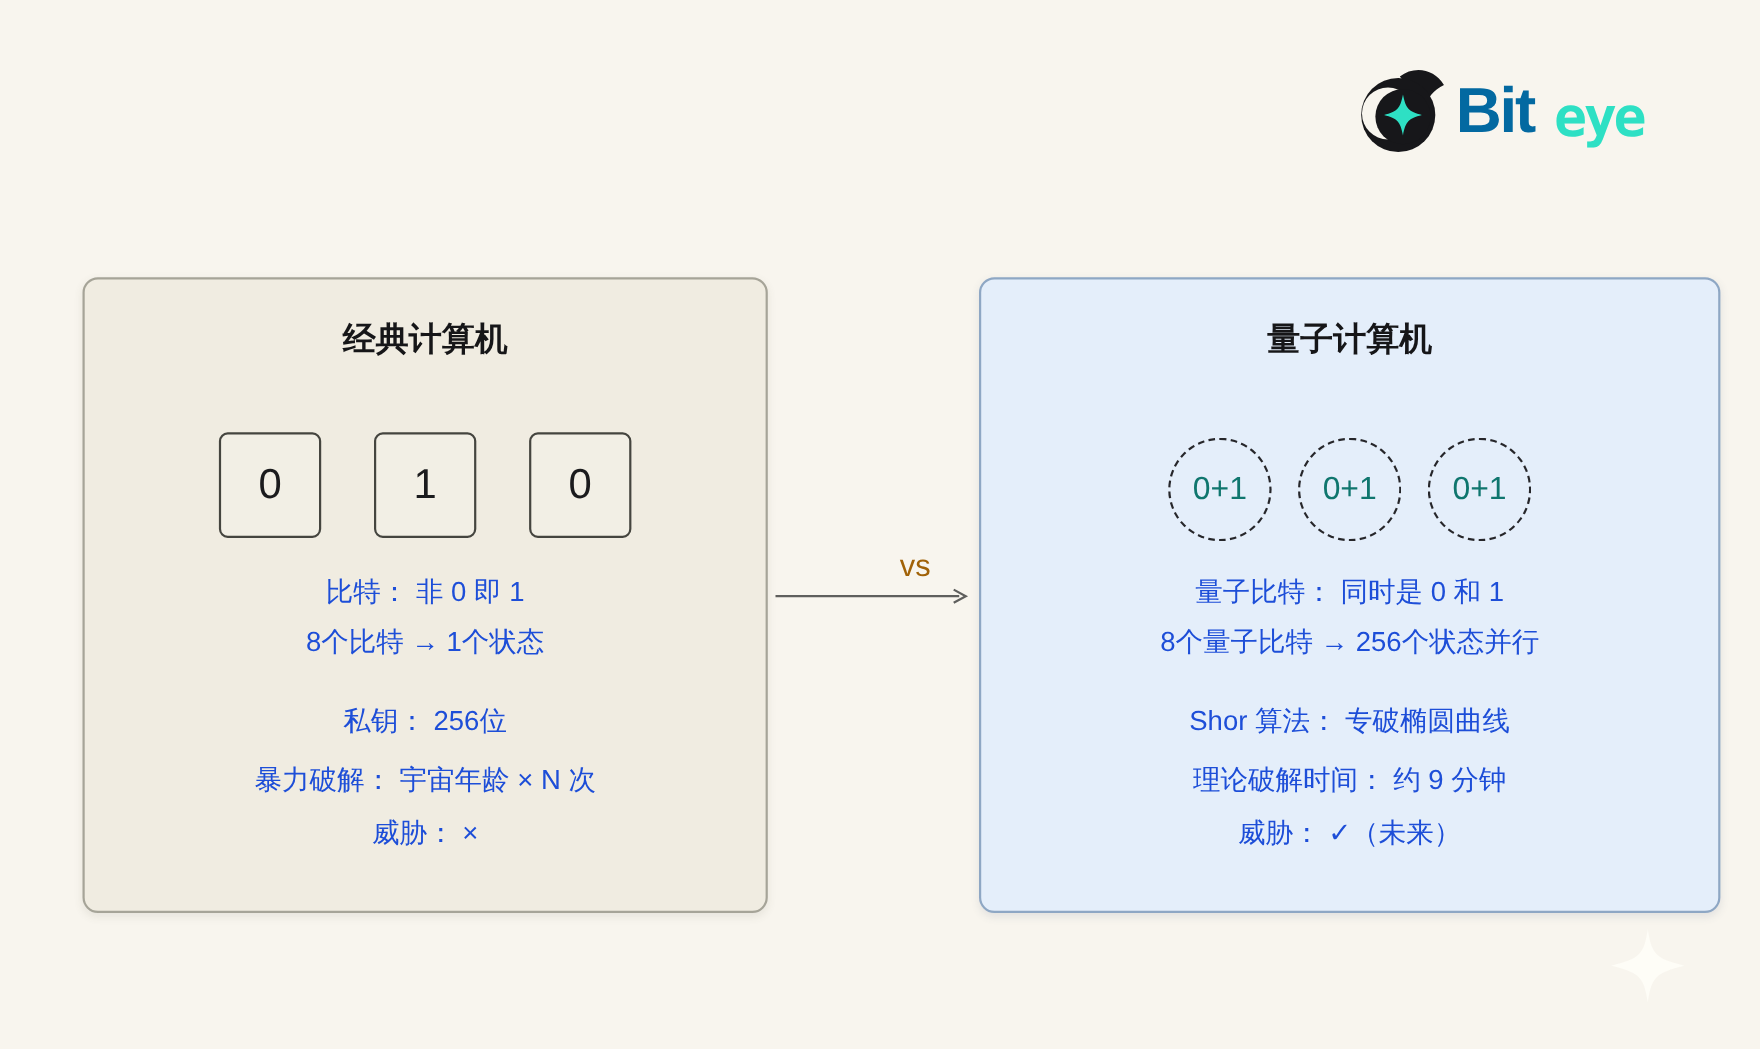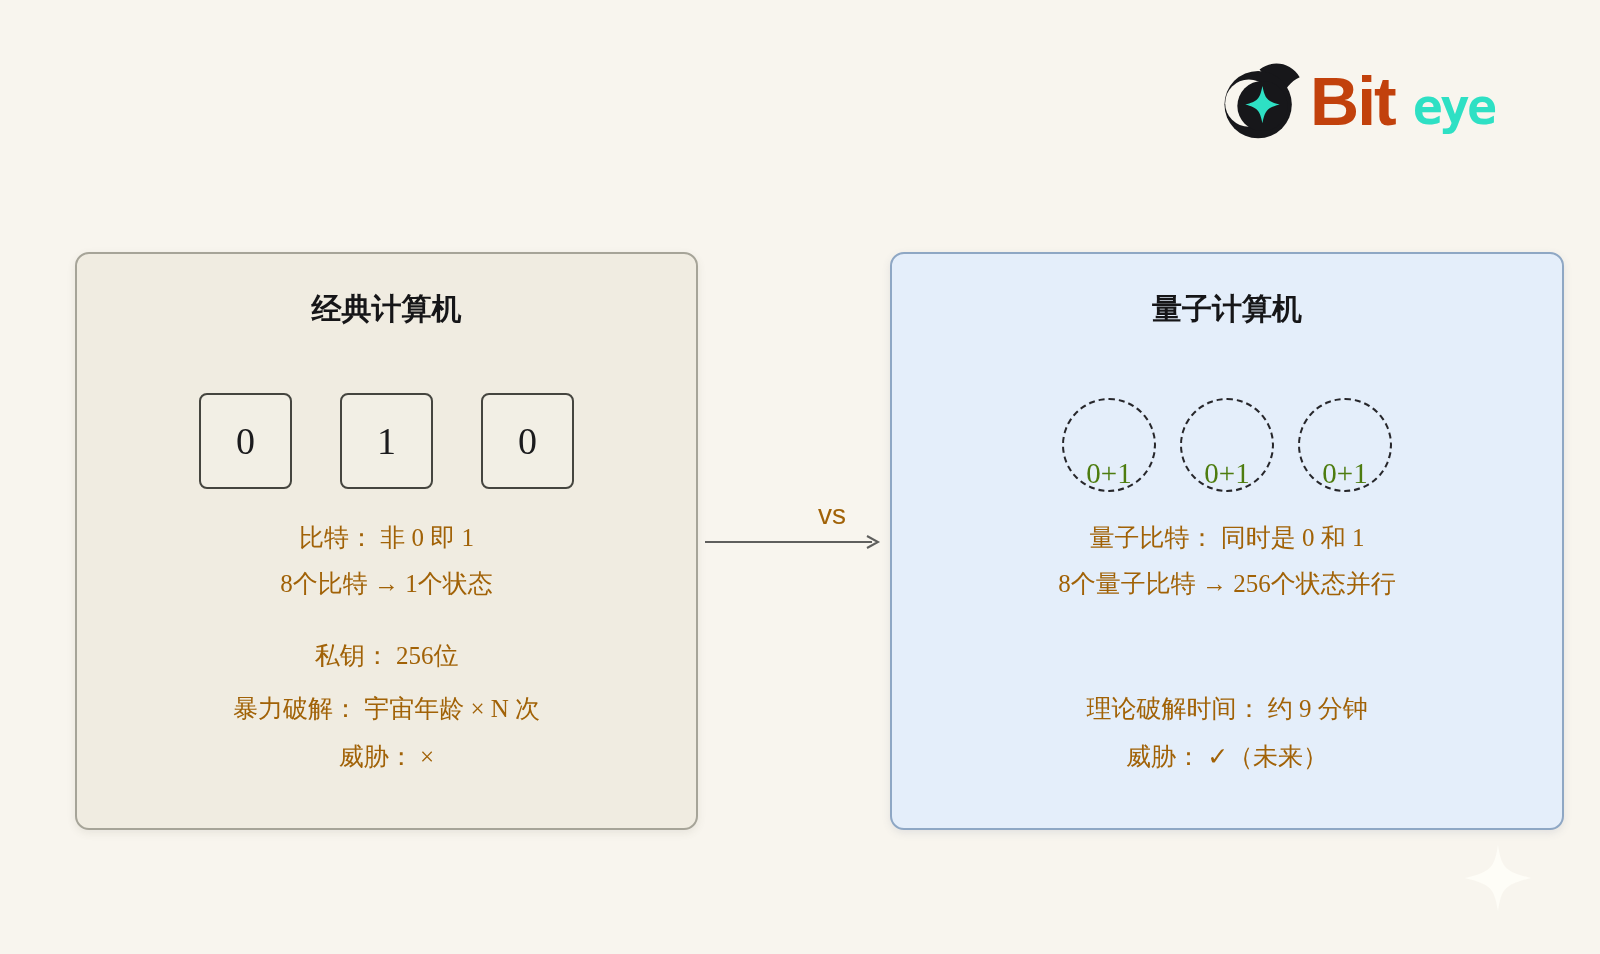--- a/index.html
+++ b/index.html
@@ -10,32 +10,32 @@
     position:relative;
     overflow:hidden;
     color:#1d1d1f;
   }
   .canvas { position:absolute; inset:0; }
 
   
   .logo { position:absolute; top:58px; right:106px; display:flex; align-items:center; }
   .logo-mark { width:86px; height:86px; margin-right:6px; }
   .logo-word { display:flex; align-items:center; line-height:1; }
-  .logo-bit  { font-size:68px; font-weight:700; color:#c2410c; letter-spacing:-2px; }
+  .logo-bit  { font-size:58px; font-weight:700; color:#0369a1; letter-spacing:-2px; }
   .logo-eye  { font-size:50px; font-weight:700; color:#2ee0c4;
                font-family:"DejaVu Sans Mono","Liberation Mono",monospace;
                letter-spacing:-3px; margin-left:18px; transform:translateY(6px); }
 
   
   .vs-label { position:absolute; left:742px; top:499px; width:180px;
               text-align:center; font-size:28px; font-weight:500; color:#a16207; }
   .vs-arrow { position:absolute; left:702px; top:532px; width:180px; height:20px; }
 
   
-  .card { position:absolute; top:252px; height:578px; border-radius:14px;font-family:Liberation Serif, serif; }
+  .card { position:absolute; top:252px; height:578px; border-radius:14px; }
   .card-classical {
     left:75px; width:623px;
     background:#f0ece1; border:2px solid #a6a498;
     box-shadow:0 3px 8px rgba(90,85,70,0.10);
   }
   .card-quantum {
     left:890px; width:674px;
     background:#e4eefa; border:2px solid #8ea7c4;
     box-shadow:0 3px 8px rgba(70,90,120,0.12);
   }
@@ -44,25 +44,25 @@
 
   .bit-row { position:absolute; top:139px; left:0; width:100%;
              display:flex; justify-content:center; gap:48px; }
   .bit-box { width:93px; height:96px; border:2px solid #45453f; border-radius:8px;
              background:#f2efe5; display:flex; align-items:center; justify-content:center;
              font-size:38px; font-weight:500; color:#1b1b1d; }
 
   .qubit-row { position:absolute; top:144px; left:0; width:100%;
                display:flex; justify-content:center; gap:24px; }
   .qubit-circle { width:94px; height:94px; border:2.5px dashed #26262a; border-radius:50%;
-                  background:transparent; display:flex; align-items:flex-end; justify-content:center;
-                  font-size:29px; font-weight:500; color:#4d7c0f; }
+                  background:transparent; display:flex; align-items:center; justify-content:center;
+                  font-size:29px; font-weight:500; color:#0f766e; }
 
   .card-line { position:absolute; left:0; width:100%; text-align:center;
-               font-size:25px; font-weight:500; line-height:36px; color:#a16207; }
+               font-size:25px; font-weight:500; line-height:36px; color:#1d4ed8; }
   .line-1 { top:266px; }
   .line-2 { top:312px; }
   .line-3 { top:384px; }
   .line-4 { top:437px; }
   .line-5 { top:485px; }
 
   
   .sparkle { position:absolute; left:1462px; top:842px; width:72px; height:72px; opacity:0.9; }
 </style>
 </head>
@@ -118,20 +118,21 @@
       </div>
       <div class="qubit-circle">
         <span>0+1</span>
       </div>
       <div class="qubit-circle">
         <span>0+1</span>
       </div>
     </div>
     <div class="card-line line-1">量子比特： 同时是 0 和 1</div>
     <div class="card-line line-2">8个量子比特 → 256个状态并行</div>
+    <div class="card-line line-3">Shor 算法： 专破椭圆曲线</div>
     <div class="card-line line-4">理论破解时间： 约 9 分钟</div>
     <div class="card-line line-5">威胁： ✓（未来）</div>
   </div>
 
   <svg class="sparkle" viewBox="0 0 100 100" aria-hidden="true">
     <path d="M50 4 C55 36 60 41 96 50 C60 59 55 64 50 96 C45 64 40 59 4 50 C40 41 45 36 50 4 Z" fill="#fffef8"></path>
   </svg>
 
 </div>
 

